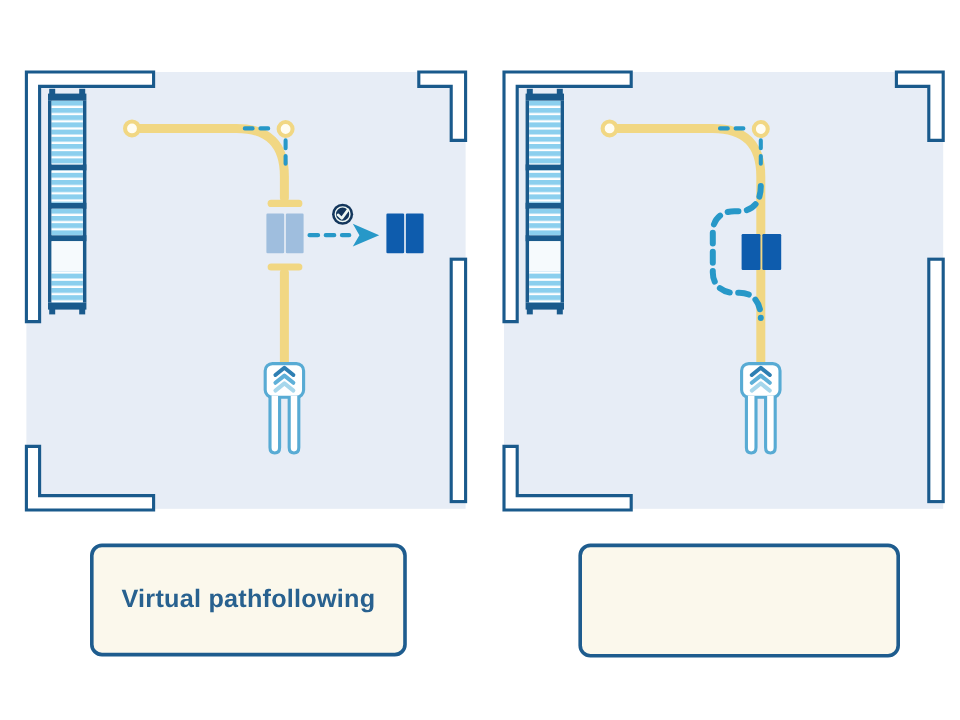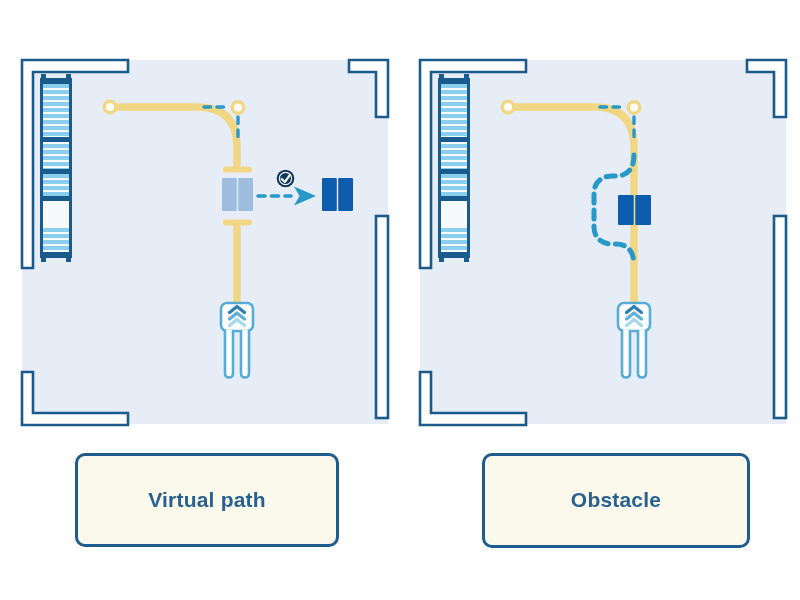--- a/index.html
+++ b/index.html
@@ -172,18 +172,18 @@
         <path d="M 626.5,312.5 L 634,306.5 L 641.5,312.5" stroke="#2e7fb3"></path>
         <path d="M 626.5,319 L 634,313 L 641.5,319" stroke="#5fb0d8"></path>
         <path d="M 626.5,325.5 L 634,319.5 L 641.5,325.5" stroke="#a6d7ec"></path>
       </g>
     </g>
   </g>
 </svg>
 
   <div class="caption-card card-left">
     <span>Virtual path</span>
+    <span>following</span>
   </div>
   <div class="caption-card card-right">
-    <span>Obstacle</span>
   </div>
 
 </div>
 
 </body></html>

